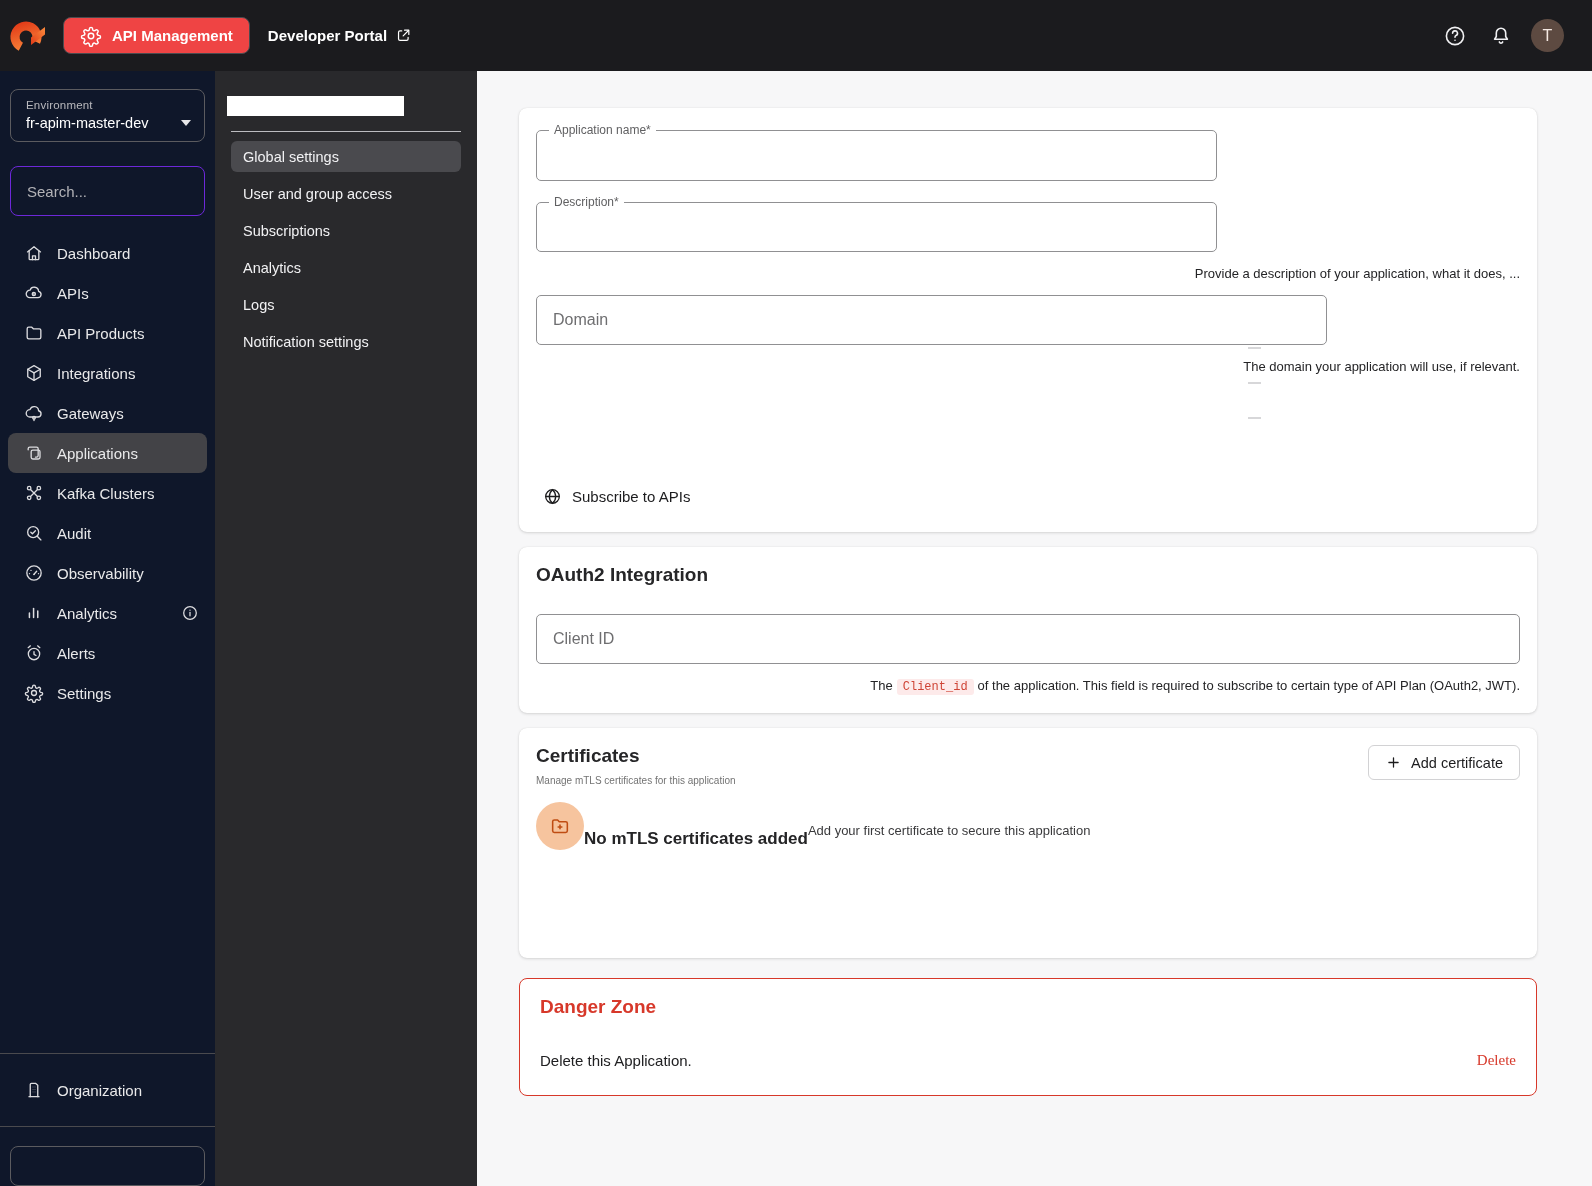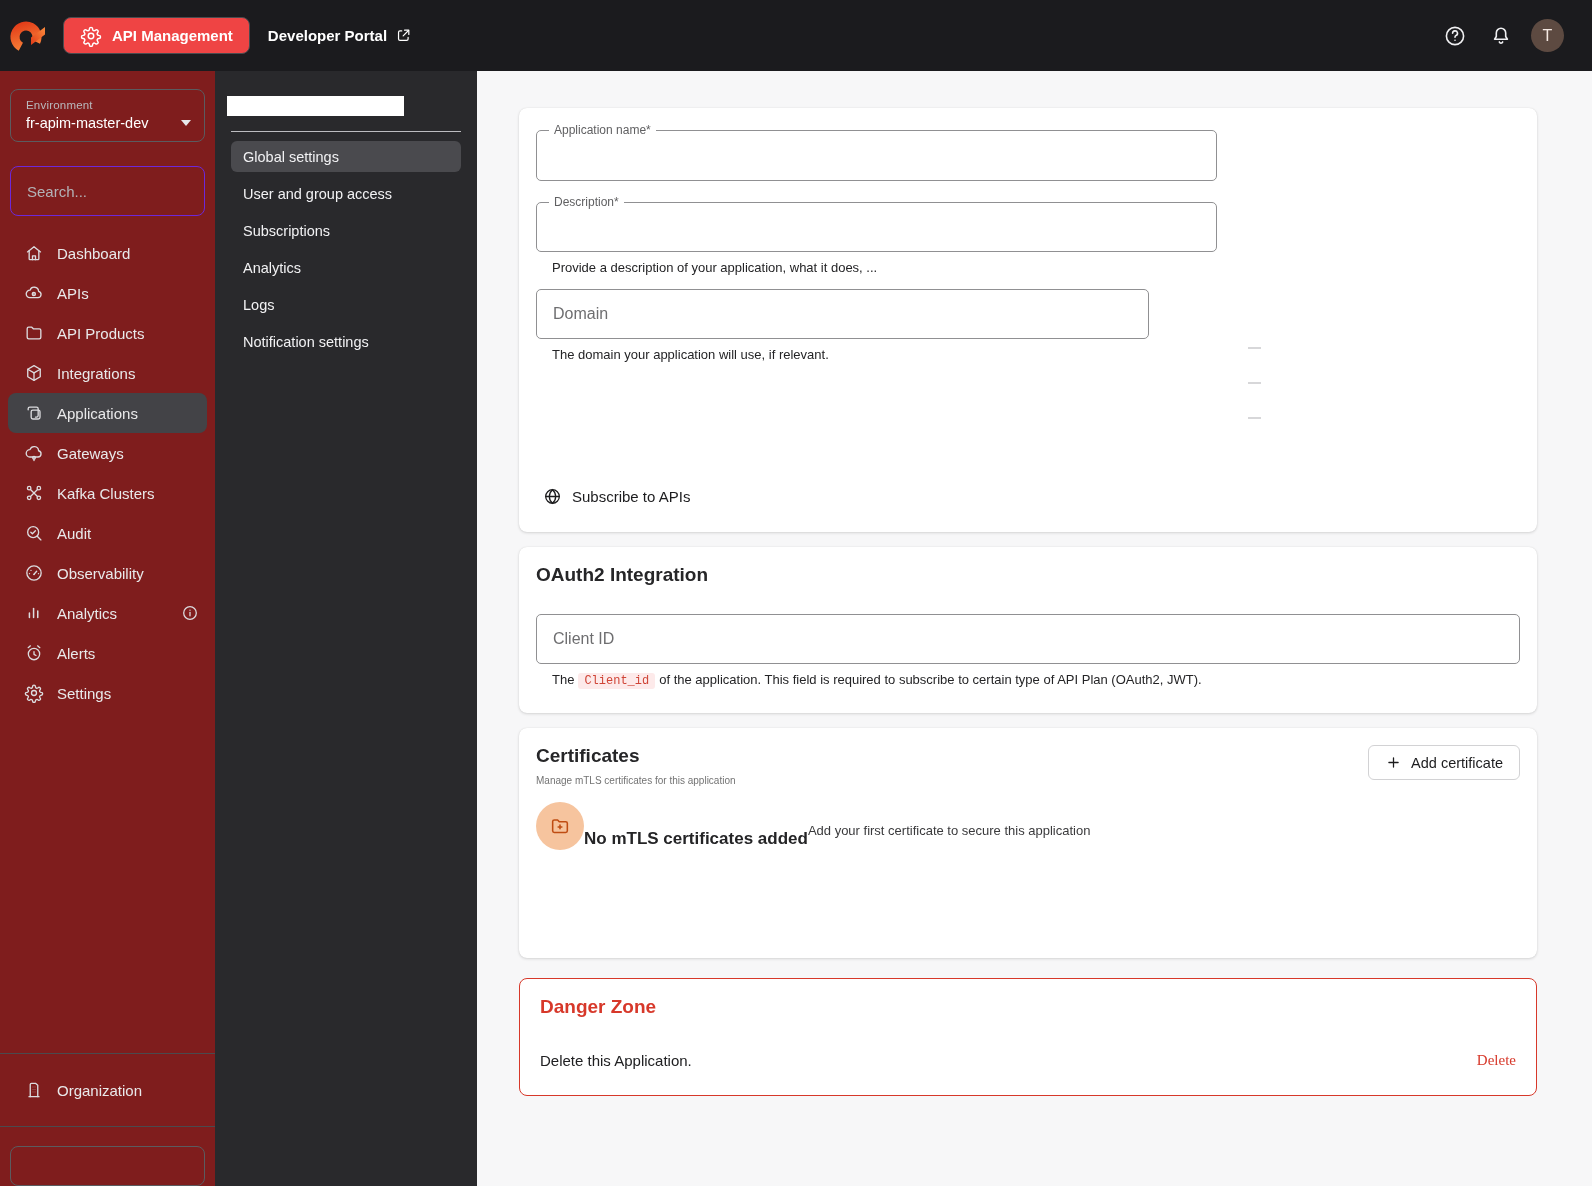--- a/index.html
+++ b/index.html
@@ -10,21 +10,21 @@
   
   .topbar { position:absolute; top:0; left:0; width:1592px; height:71px; background:#1b1b1e; display:flex; align-items:center; z-index:5; }
   .logo { width:40px; height:40px; margin-left:8px; cursor:pointer; }
   .appmgmt-btn { display:flex; align-items:center; gap:10px; height:37px; margin-left:15px; padding:0 16px; background:#ef4444; border:1px solid #4b4b4f; border-radius:8px; color:#fff; font-size:15px; font-weight:700; cursor:pointer; font-family:inherit; }
   .devportal { display:flex; align-items:center; gap:8px; margin-left:18px; color:#fff; font-size:15px; font-weight:700; cursor:pointer; }
   .topbar-right { margin-left:auto; display:flex; align-items:center; gap:14px; padding-right:28px; position:relative; }
   .icon-btn { background:none; border:none; color:#f0f0f2; cursor:pointer; padding:4px; }
   .avatar { width:33px; height:33px; border-radius:50%; background:#5d4a41; color:#f5e9e2; font-size:16px; display:flex; align-items:center; justify-content:center; cursor:pointer; }
 
   
-  .sidebar { position:absolute; top:71px; left:0; width:215px; bottom:0; background:#7f1d1d; overflow:hidden; display:flex; flex-direction:column; }
+  .sidebar { position:absolute; top:71px; left:0; width:215px; bottom:0; background:#0f172a; overflow:hidden; display:flex; flex-direction:column; }
   .env-box { margin:18px 10px 0 10px; border:1px solid #5b5b5f; border-radius:8px; padding:9px 13px 10px 15px; cursor:pointer; }
   .env-label { font-size:11.5px; color:#b9b9bd; letter-spacing:.2px; }
   .env-value-row { display:flex; align-items:center; justify-content:space-between; margin-top:4px; }
   .env-value { font-size:14.5px; color:#ffffff; }
   .caret-down { width:0; height:0; border-left:5px solid transparent; border-right:5px solid transparent; border-top:6px solid #e8e8ea; }
   .search-box { margin:24px 10px 0 10px; height:50px; border:1px solid #6d28d9; border-radius:8px; display:flex; align-items:center; padding:0 14px 0 16px; }
   .search-box input { flex:1; background:transparent; border:none; outline:none; color:#e8e8ea; font-size:15px; font-family:inherit; }
   .search-box input::placeholder { color:#b3b3b7; }
   .nav-list { margin-top:17px; padding:0 8px; }
   .nav-item { height:40px; display:flex; align-items:center; gap:13px; padding:0 8px 0 16px; color:#e9e9ea; font-size:15px; border-radius:8px; cursor:pointer; }
@@ -51,23 +51,23 @@
   .card-oauth { margin-top:15px; height:166px; padding:17px; }
   .card-certs { margin-top:15px; height:230px; padding:17px 17px; }
   .card-danger { margin-top:20px; height:118px; padding:17px 20px; border:1px solid #d7382a; box-shadow:none; }
 
   .mat-field { position:relative; border:1px solid #909092; border-radius:5px; background:#fff; }
   .mat-field .notch-label { position:absolute; top:-8px; left:12px; background:#fff; padding:0 5px; font-size:12px; color:#606062; }
   .mat-field input { width:100%; height:100%; border:none; outline:none; background:transparent; font-size:16px; color:#202022; padding:0 16px; font-family:inherit; }
   .mat-field input::placeholder { color:#6e6e70; }
   .f-name { width:681px; height:51px; }
   .f-desc { width:681px; height:50px; margin-top:21px; }
-  .f-domain { width:613px; height:50px; margin-top:14px; }
+  .f-domain { width:791px; height:50px; margin-top:14px; }
   .f-client { width:984px; height:50px; margin-top:28px; }
-  .hint { font-size:13px; color:#242426; margin:8px 0 0 16px; }
+  .hint { font-size:13px; color:#242426; margin:14px 0 0 16px;text-align:right; }
   .dash { position:absolute; left:729px; width:13px; height:2px; background:#d7d7d9; }
   .d1{top:239px} .d2{top:274px} .d3{top:309px}
   .subscribe-row { position:absolute; left:24px; bottom:26px; display:flex; align-items:center; gap:10px; color:#1c1c1e; font-size:15px; font-weight:500; cursor:pointer; }
 
   .section-title { font-size:19px; font-weight:700; color:#262628; }
   .code-chip { font-family:"Liberation Mono", monospace; font-size:12px; color:#cf4436; background:#fdeaea; border-radius:3px; padding:1px 6px; margin:0 4px; }
 
   .certs-head { display:flex; align-items:flex-start; justify-content:space-between; }
   .certs-sub { font-size:10px; color:#737373; margin-top:8px; }
   .add-cert-btn { display:flex; align-items:center; gap:9px; height:35px; padding:0 16px; background:#fff; border:1px solid #d2d2d4; border-radius:6px; font-size:14.5px; color:#1c1c1e; cursor:pointer; font-family:inherit;text-align:center; }
@@ -186,38 +186,38 @@
     <div class="nav-item">
       <span class="nav-ic">
         <svg width="20" height="20" viewBox="0 0 24 24" fill="none" stroke="currentColor" stroke-width="1.6" stroke-linecap="round" stroke-linejoin="round">
           <path d="M12 3.2l7.5 4.3v9L12 20.8l-7.5-4.3v-9L12 3.2z"></path>
             <path d="M4.5 7.5L12 11.8l7.5-4.3"></path>
             <path d="M12 11.8v9"></path>
         </svg>
       </span>
       <span>Integrations</span>
     </div>
-    <div class="nav-item selected">
-      <span class="nav-ic">
-        <svg width="20" height="20" viewBox="0 0 24 24" fill="none" stroke="currentColor" stroke-width="1.6" stroke-linecap="round" stroke-linejoin="round">
-          <path d="M5 8.2V7a2 2 0 0 1 2-2h8a2 2 0 0 1 2 2v8a2 2 0 0 1-2 2h-1.2"></path>
-          <rect x="8.6" y="8.6" width="10.6" height="10.6" rx="2"></rect>
-        </svg>
-      </span>
-      <span>Applications</span>
-    </div>
     <div class="nav-item">
       <span class="nav-ic">
         <svg width="20" height="20" viewBox="0 0 24 24" fill="none" stroke="currentColor" stroke-width="1.6" stroke-linecap="round" stroke-linejoin="round">
           <path d="M7 16.8h9.8a3.8 3.8 0 0 0 .7-7.5A5.3 5.3 0 0 0 7.2 7.9 4.3 4.3 0 0 0 7 16.8z"></path>
           <circle cx="12" cy="17.6" r="1.6"></circle>
             <path d="M12 19.3v1.8"></path>
         </svg>
       </span>
       <span>Gateways</span>
+    </div>
+    <div class="nav-item selected">
+      <span class="nav-ic">
+        <svg width="20" height="20" viewBox="0 0 24 24" fill="none" stroke="currentColor" stroke-width="1.6" stroke-linecap="round" stroke-linejoin="round">
+          <path d="M5 8.2V7a2 2 0 0 1 2-2h8a2 2 0 0 1 2 2v8a2 2 0 0 1-2 2h-1.2"></path>
+          <rect x="8.6" y="8.6" width="10.6" height="10.6" rx="2"></rect>
+        </svg>
+      </span>
+      <span>Applications</span>
     </div>
     <div class="nav-item">
       <span class="nav-ic">
         <svg width="20" height="20" viewBox="0 0 24 24" fill="none" stroke="currentColor" stroke-width="1.6" stroke-linecap="round">
           <circle cx="6.2" cy="6.2" r="2.1"></circle>
             <circle cx="17.8" cy="6.2" r="2.1"></circle>
             <circle cx="6.2" cy="17.8" r="2.1"></circle>
             <circle cx="17.8" cy="17.8" r="2.1"></circle>
           <path d="M7.8 7.8l8.4 8.4"></path>
             <path d="M16.2 7.8l-8.4 8.4"></path>

